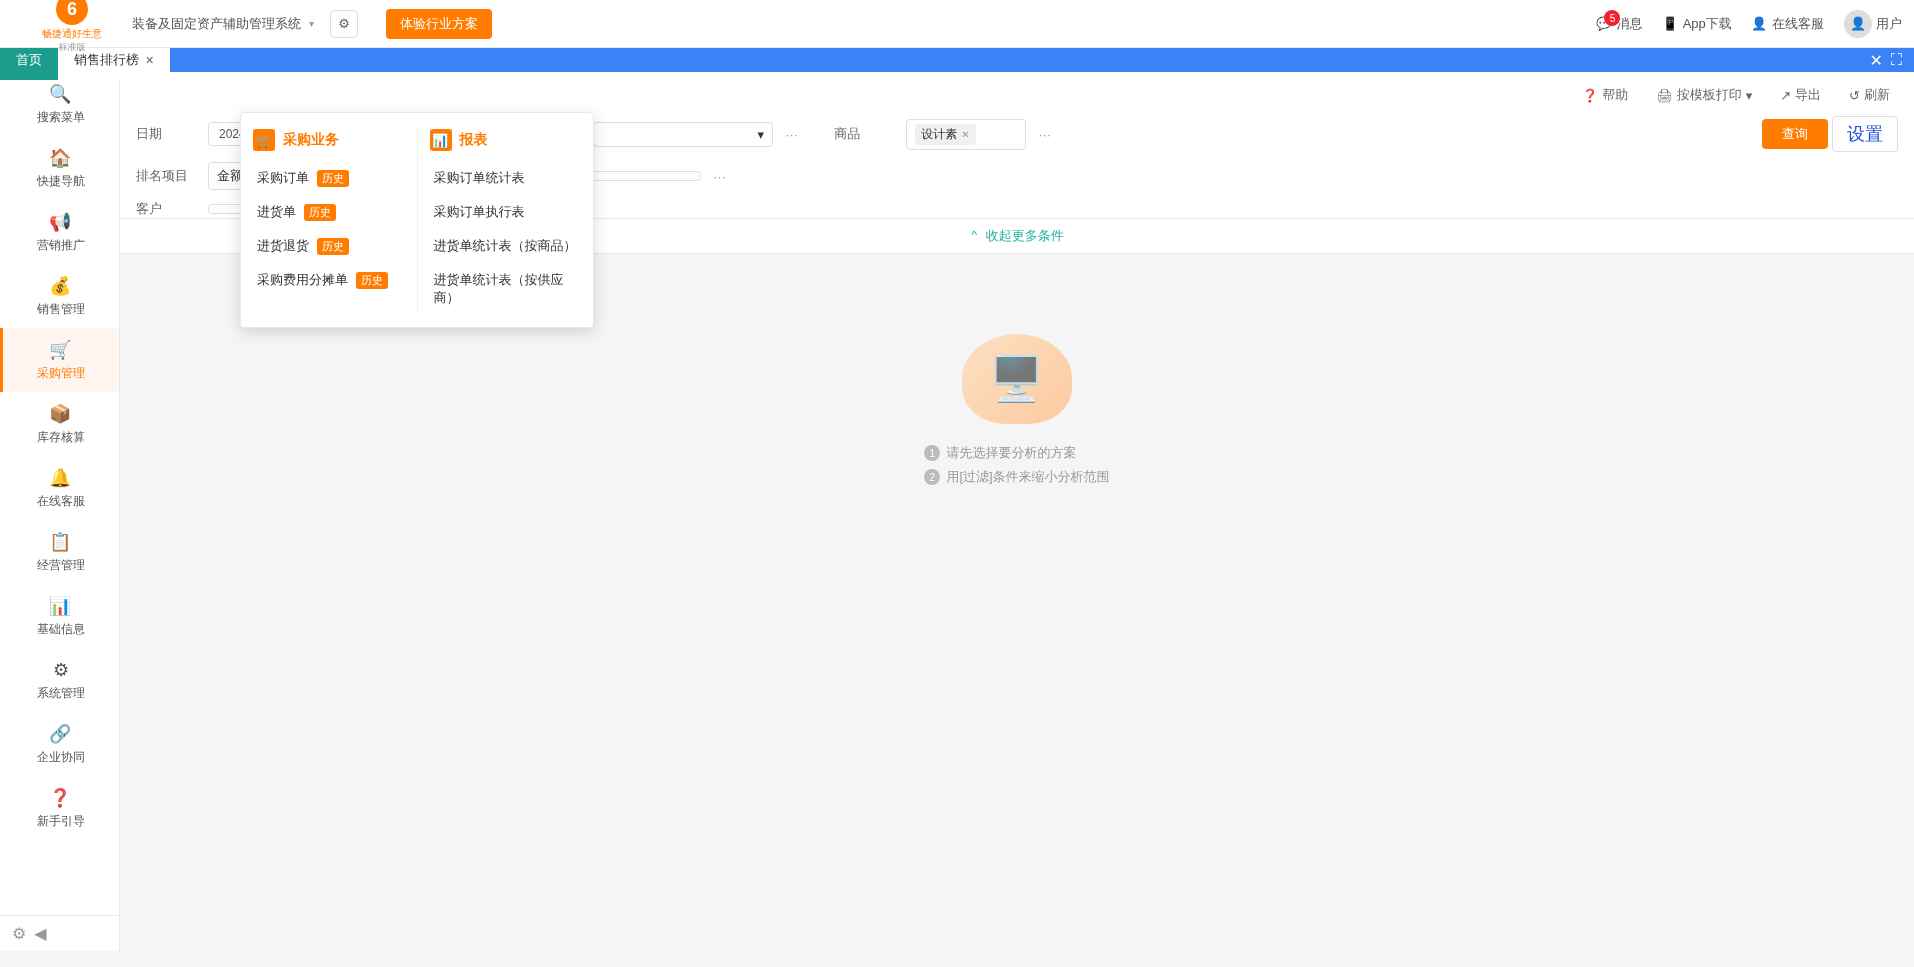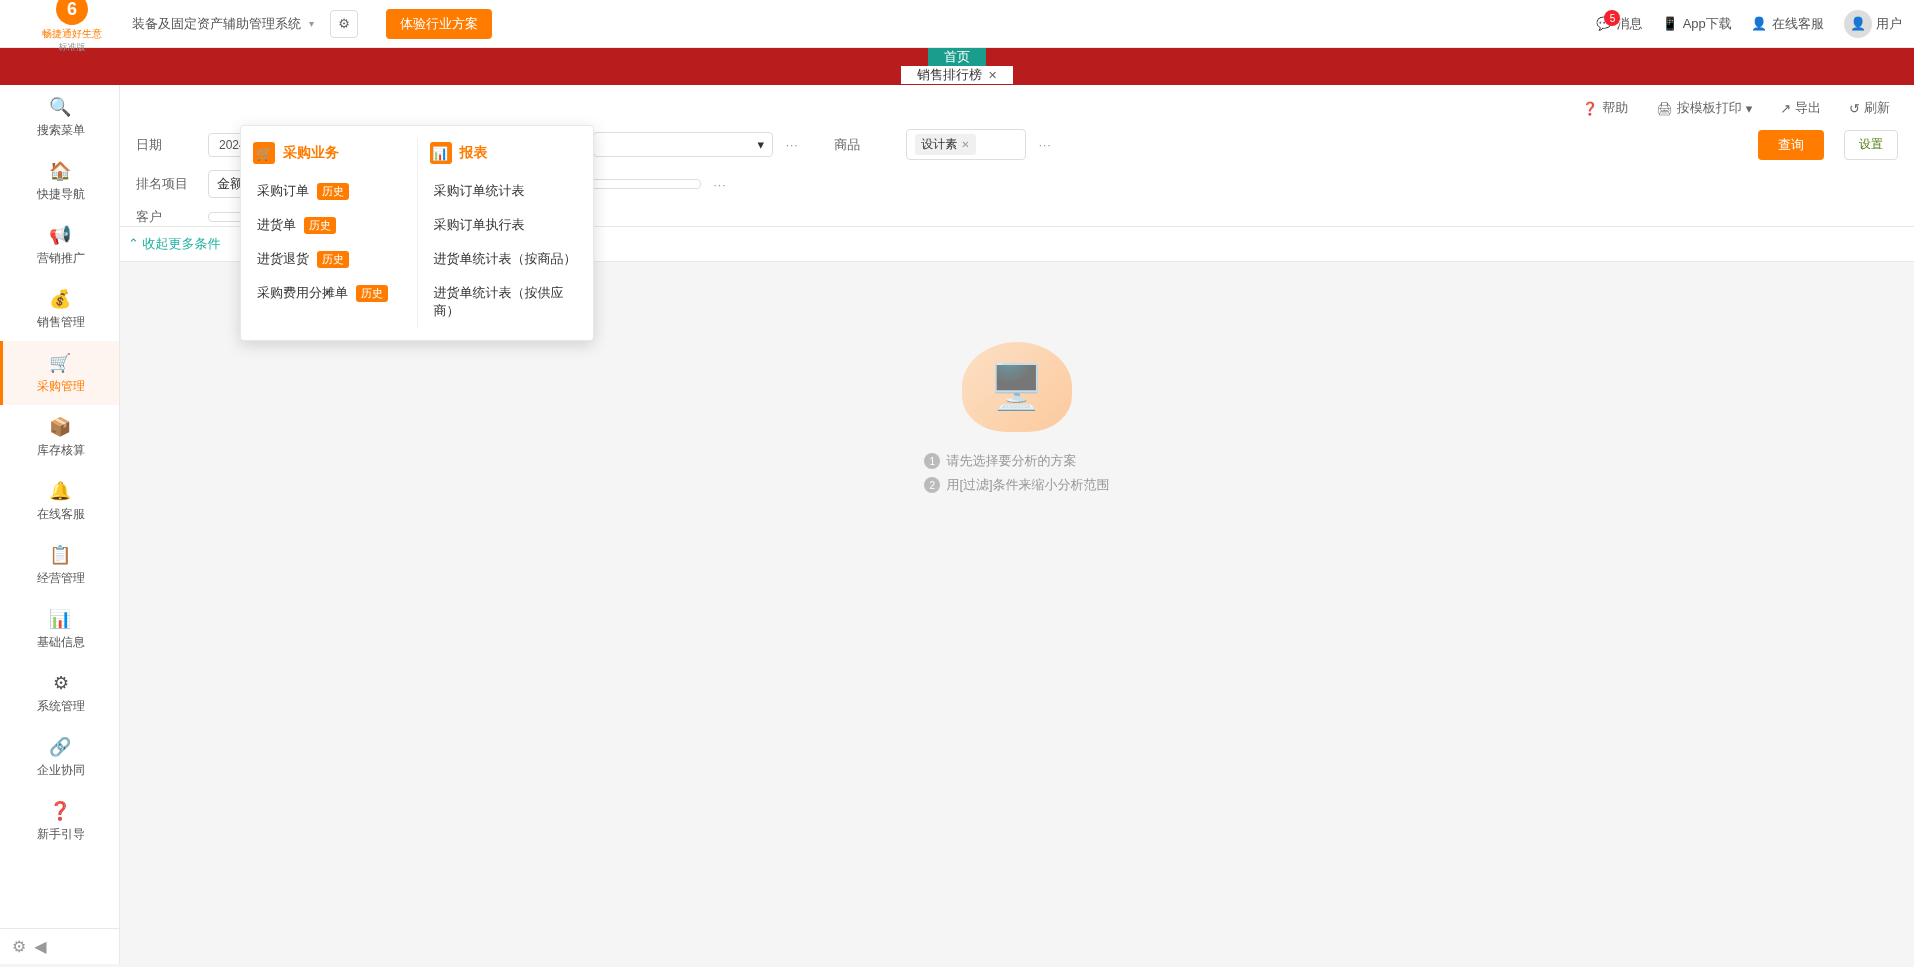--- a/index.html
+++ b/index.html
@@ -68,27 +68,26 @@
       font-size: 10px; display: flex; align-items: center; justify-content: center;
     }
     .avatar {
       width: 28px; height: 28px; border-radius: 50%;
       background: #ddd; display: flex; align-items: center; justify-content: center;
       color: #999;
     }
 
     
     .tab-bar {
-      height: 37px;
-      background: #b91c1c;
+      height: 24px;
+      background: #3b82f6;
       display: flex; align-items: center;
       padding: 0;
       position: relative;
       z-index: 50;
-      flex-direction: column;
     }
     .tab-item {
       height: 40px;
       padding: 0 16px;
       display: flex; align-items: center;
       cursor: pointer; color: #fff; font-size: 13px;
       gap: 6px;
     }
     .tab-item.active {
       background: #fff; color: #333;
@@ -166,28 +165,28 @@
       display: flex; align-items: center; gap: 4px;
       color: #666; font-size: 13px; cursor: pointer;
       padding: 4px 8px;
     }
     .query-btn {
       background: #ff7c00; color: #fff;
       border: none; border-radius: 4px;
       padding: 6px 20px; cursor: pointer; font-size: 13px;
     }
     .settings-btn {
-      background: #fff; color: #4d7c0f;
+      background: #fff; color: #1d4ed8;
       border: 1px solid #ddd; border-radius: 4px;
-      padding: 5px 14px; cursor: pointer; font-size: 12px;
+      padding: 5px 14px; cursor: pointer; font-size: 18px;
     }
     .collapse-bar {
-      padding: 8px;
+      text-align: center; padding: 8px;
       color: #20b2a0; cursor: pointer; font-size: 13px;
-      background: #fff; border-bottom: 1px solid #e8e8e8;
+      background: #fff; border-bottom: 1px solid #e8e8e8; font-family: Liberation Mono, monospace;
     }
 
     
     .empty-state {
       display: flex; flex-direction: column; align-items: center;
       justify-content: center; padding: 80px 0;
     }
     .empty-hints { color: #999; font-size: 13px; }
     .empty-hint-item { display: flex; align-items: center; gap: 6px; margin-bottom: 6px; }
     .hint-num {
@@ -452,21 +451,21 @@
 
         <span style="margin-left:24px;" class="filter-label">商品</span>
         <div class="filter-input" style="min-width:120px;">
           <span class="filter-tag">
             <span>设计素</span>
             <span class="filter-tag-close">✕</span>
           </span>
         </div>
         <span class="filter-dots">···</span>
 
-        <div style="margin-left:auto; display:flex; gap:20px;">
+        <div style="margin-left:auto; display:flex; gap:4px;align-items:center;">
           <button class="query-btn">查询</button>
           <button class="settings-btn">设置</button>
         </div>
       </div>
 
       <div class="filter-row">
         <span class="filter-label">排名项目</span>
         <div class="filter-input" style="min-width:180px; justify-content:space-between;">
           <span>金额</span>
           <span>▾</span>

